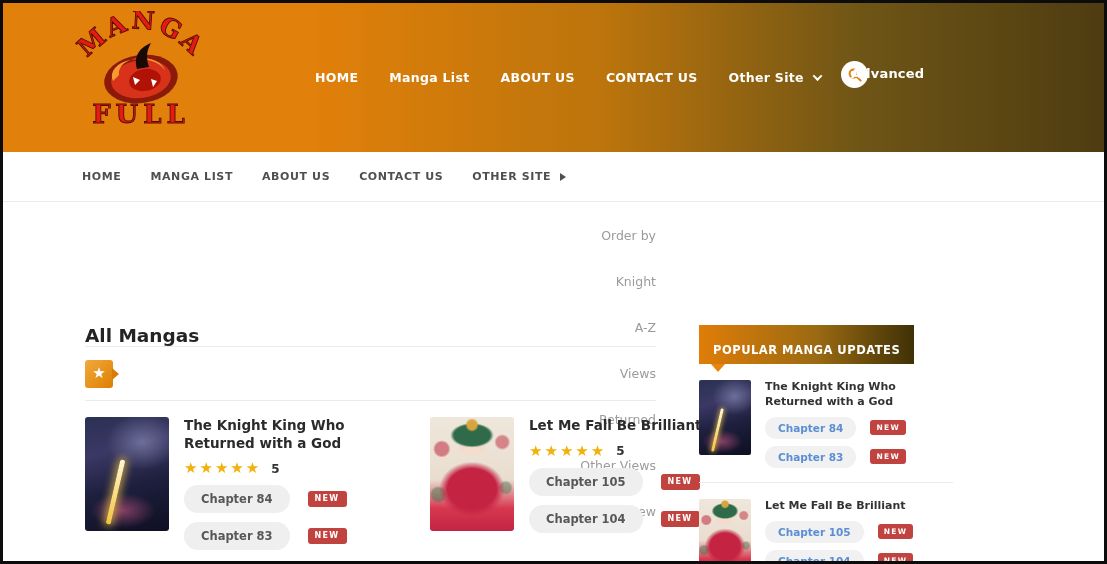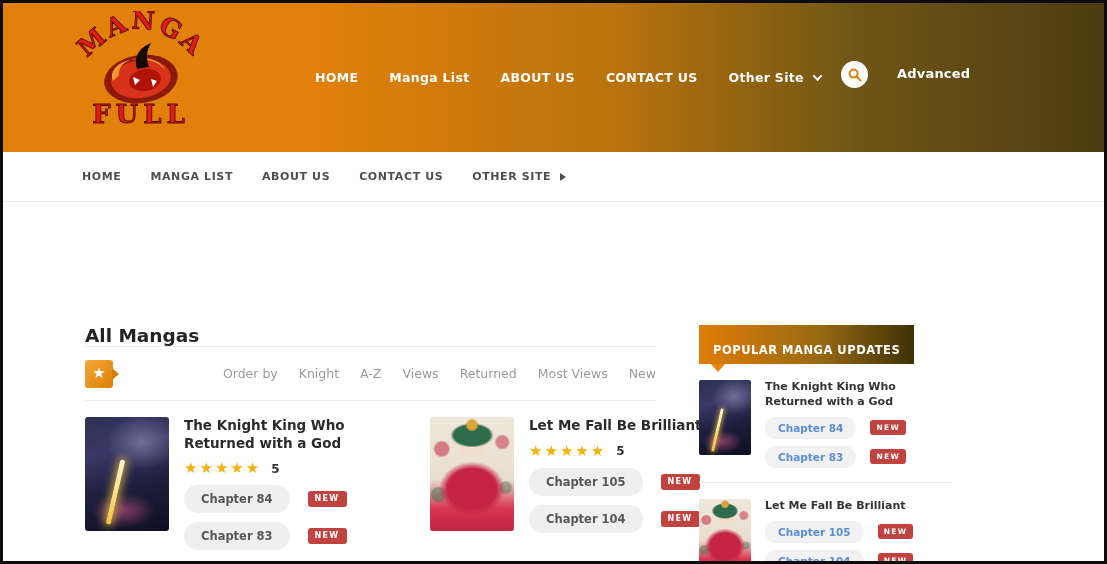--- a/index.html
+++ b/index.html
@@ -27,21 +27,21 @@
   .chevron-down {
     width:7px; height:7px; border-right:2px solid #fff; border-bottom:2px solid #fff;
     transform:rotate(45deg) translate(-1px,-1px); margin-left:10px; display:inline-block;
   }
   .search-btn {
     position:absolute; left:838px; top:58px; width:27px; height:27px; border-radius:50%;
     background:#fff; display:flex; align-items:center; justify-content:center; cursor:pointer;
     border:none;
   }
   .advanced-link {
-    position:absolute; left:894px; top:63px; color:#fff; font-size:13px; font-weight:700;
+    position:absolute; left:848px; top:63px; color:#fff; font-size:13px; font-weight:700;
     cursor:pointer; letter-spacing:.2px;
   }
 
   
   .subnav {
     position:absolute; left:0; top:149px; width:100%; height:50px; background:#fff;
     border-bottom:1px solid #ececec; display:flex; align-items:center; padding-left:79px; gap:29px;
   }
   .subnav-item {
     color:#4f4f4f; font-size:11px; font-weight:700; letter-spacing:.6px; cursor:pointer;
@@ -64,21 +64,21 @@
     background:linear-gradient(135deg,#f2a93c 0%,#dd7f02 100%);
     display:flex; align-items:center; justify-content:center;
     color:#fff; font-size:15px; line-height:1;
   }
   .star-badge::after {
     content:""; position:absolute; right:-6px; top:50%; transform:translateY(-50%);
     width:0; height:0; border-left:7px solid #d87c04;
     border-top:6px solid transparent; border-bottom:6px solid transparent;
   }
   .results-count { font-size:15.5px; font-weight:800; color:#1e1e1e; letter-spacing:.3px; }
-  .sort-row { display:flex; align-items:flex-start; gap:21px; }
+  .sort-row { display:flex; align-items:flex-end; gap:31px;flex-direction:column; }
   .sort-label { color:#9b9b9b; font-size:12.5px; }
   .sort-option { color:#9b9b9b; font-size:12.5px; cursor:pointer; white-space:nowrap; }
 
   .cards { display:flex; gap:36px; padding-top:16px; }
   .card { display:flex; gap:15px; }
   .cover {
     position:relative; width:84px; height:114px; border-radius:3px; overflow:hidden;
     flex:0 0 84px; cursor:pointer;
   }
   .cover-knight {
@@ -215,21 +215,21 @@
         <span class="star-badge">
           <span>★</span>
         </span>
       </div>
       <div class="sort-row">
         <span class="sort-label">Order by</span>
         <span class="sort-option">Knight</span>
         <span class="sort-option">A-Z</span>
         <span class="sort-option">Views</span>
         <span class="sort-option">Returned</span>
-        <span class="sort-option">Most Views</span>
+        <span class="sort-option">Other Views</span>
         <span class="sort-option">New</span>
       </div>
     </div>
     <div class="divider"></div>
 
     <div class="cards">
 
       <div class="card">
         <div class="cover cover-knight"></div>
         <div class="card-info">

